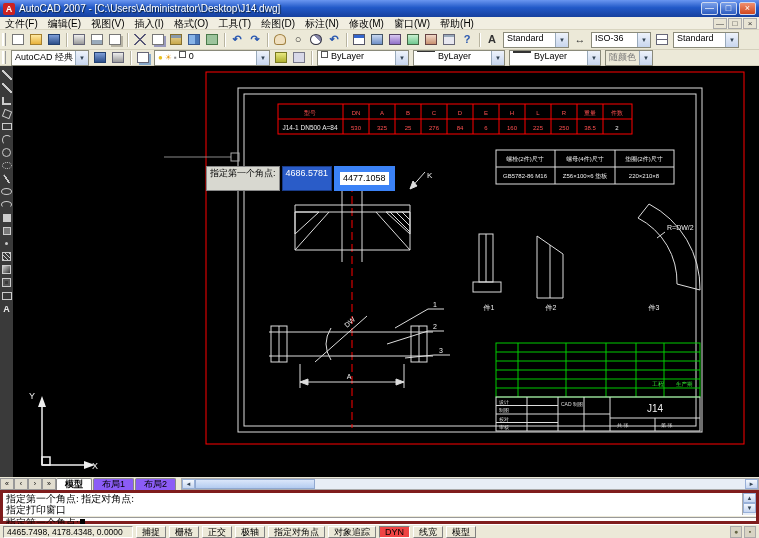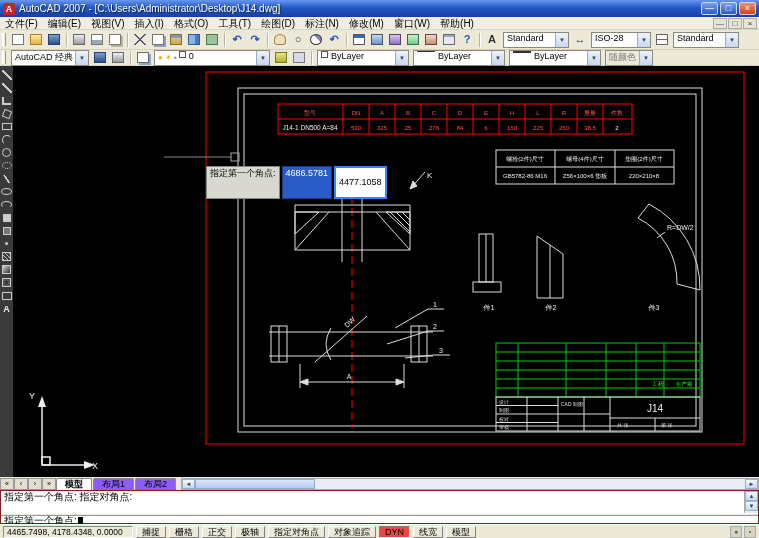--- a/index.html
+++ b/index.html
@@ -83,33 +83,33 @@
 .s-region{width:9px;height:9px;border:1px solid #ccc;box-shadow:inset 0 0 0 2px #555}
 .s-table{width:10px;height:8px;border:1px solid #ccc;background-image:linear-gradient(to right,transparent 45%,#ccc 45%,#ccc 55%,transparent 55%),linear-gradient(to bottom,transparent 45%,#ccc 45%,#ccc 55%,transparent 55%)}
 .s-mtext{font-size:9px;font-weight:bold;color:#eee;line-height:10px}
 
 
 .canvas{position:absolute;left:13px;top:66px;width:746px;height:411px;background:#000;overflow:hidden}
 .canvas svg{position:absolute;left:0;top:0}
 .dyn{position:absolute;left:193px;top:100px;display:flex;font-size:9px;line-height:13px;white-space:nowrap}
 .dyn-label{background:#d8d8d0;border:1px solid #888;padding:0 3px}
 .dyn-x{background:#2a5cc8;color:#fff;border:1px solid #1a3c88;padding:0 3px;margin-left:2px}
-.dyn-y{background:#fff;color:#000;border:2px solid #3b82f6;padding:8px 3px;margin-left:2px}
+.dyn-y{background:#fff;color:#000;border:6px solid #3b82f6;padding:0 3px;margin-left:2px}
 
 
 .tabsrow{position:absolute;left:0;right:0;top:477px;height:13px;background:#ece9d8;display:flex;align-items:flex-end}
 .navbtn{width:14px;height:12px;background:#e2ded0;border:1px solid #999;font-size:7px;line-height:10px;text-align:center}
 .tab{padding:0 8px;height:12px;line-height:11px;font-size:9px;border:1px solid #888;border-bottom:none;background:#8b5cf6;border-radius:2px 2px 0 0;margin-right:1px}
 .tab.active{background:#fff;font-weight:bold}
 .hscroll{flex:1;display:flex;height:12px;border:1px solid #aaa;background:#e8eef6;margin-left:4px}
 .sarrow{width:13px;height:10px;background:linear-gradient(#f4f8fe,#c6d6f0);border:1px solid #98b0d8;font-size:6px;line-height:9px;text-align:center;color:#345}
 .hthumb{width:120px;height:10px;background:linear-gradient(#dae6fa,#b4ccf0);border:1px solid #90a8d0;margin-right:auto}
 
 
-.cmd{position:absolute;left:0;right:0;top:490px;height:34px;background:#fff;border:1px solid #7f1d1d;font-family:Liberation Sans, sans-serif;font-size:10px}
+.cmd{position:absolute;left:0;right:0;top:490px;height:34px;background:#fff;border:3px solid #7f1d1d;font-family:Liberation Serif, serif;font-size:10px}
 .cmd-hist{position:absolute;left:3px;top:1px;right:16px;height:21px;overflow:hidden;line-height:10.5px}
 .vscroll{position:absolute;right:0;top:0;width:14px;height:22px;background:#e8eef6;border-left:1px solid #aaa}
 .vbtn{height:10px;font-size:6px;text-align:center;line-height:9px;background:linear-gradient(#f4f8fe,#c6d6f0);border:1px solid #98b0d8;color:#345}
 .cmd-split{position:absolute;left:0;right:0;top:22px;height:3px;background:#ece9d8;border-top:1px solid #fff;border-bottom:1px solid #999}
 .cmd-prompt{position:absolute;left:3px;top:25px;line-height:10.5px}
 .caret{display:inline-block;width:5px;height:9px;background:#000;vertical-align:middle;margin-left:1px}
 
 
 .statusbar{position:absolute;left:0;right:0;top:524px;height:14px;background:#ece9d8;border-top:1px solid #fff;display:flex;align-items:center;font-size:9px;padding:0 3px;gap:3px}
 .coords{width:130px;height:12px;border:1px solid;border-color:#888 #fff #fff #888;padding:0 3px;line-height:10px;font-size:8.5px}
@@ -234,21 +234,21 @@
         <span class="tg dark">A</span>
       </div>
     <div class="combo" style="width:66px">
       <span class="cval">Standard</span>
       <span class="carr">▼</span>
     </div>
     <div class="tbtn">
         <span class="tg dark">↔</span>
       </div>
     <div class="combo" style="width:60px">
-      <span class="cval">ISO-28</span>
+      <span class="cval">ISO-36</span>
       <span class="carr">▼</span>
     </div>
     <div class="tbtn">
         <i class="ig g-grid"></i>
       </div>
     <div class="combo" style="width:66px">
       <span class="cval">Standard</span>
       <span class="carr">▼</span>
     </div>
   </div>
@@ -604,20 +604,21 @@
     <div class="hscroll">
       <div class="sarrow">◄</div>
       <div class="hthumb"></div>
       <div class="sarrow">►</div>
     </div>
   </div>
 
   <div class="cmd">
     <div class="cmd-hist">
       <div>指定第一个角点: 指定对角点:</div>
+      <div>指定打印窗口</div>
     </div>
     <div class="vscroll">
       <div class="vbtn">▲</div>
       <div class="vbtn">▼</div>
     </div>
     <div class="cmd-split"></div>
     <div class="cmd-prompt">
       <span>指定第一个角点:</span><span class="caret"></span>
     </div>
   </div>

